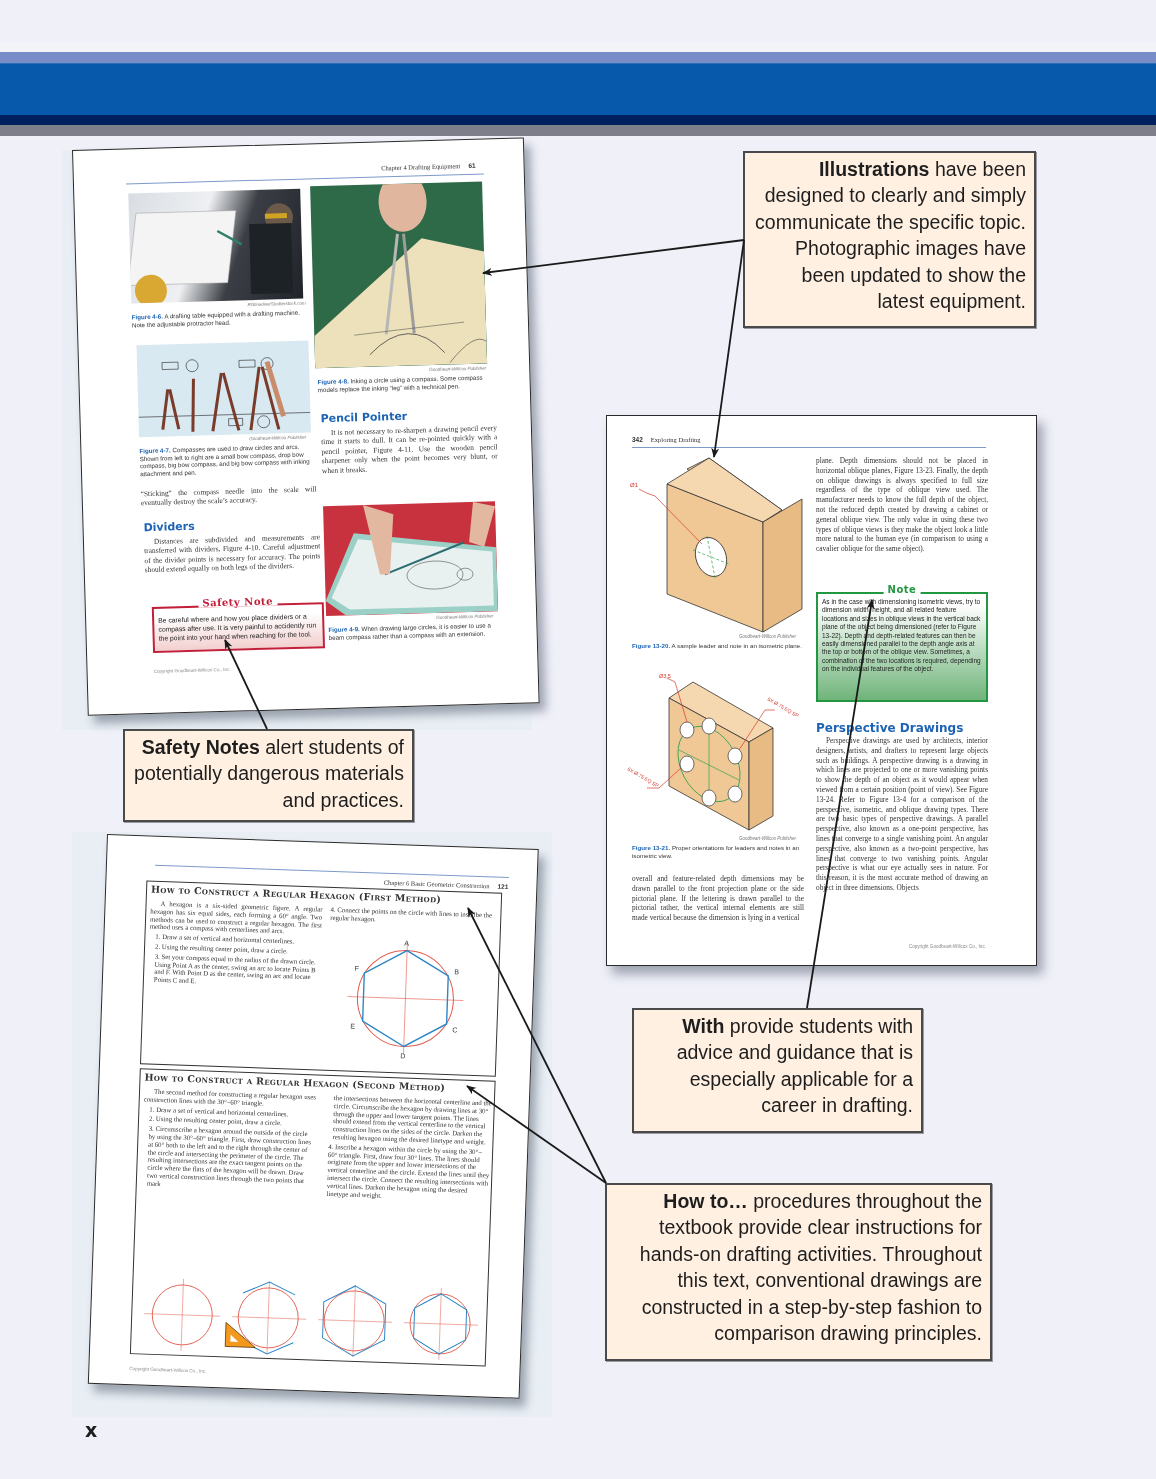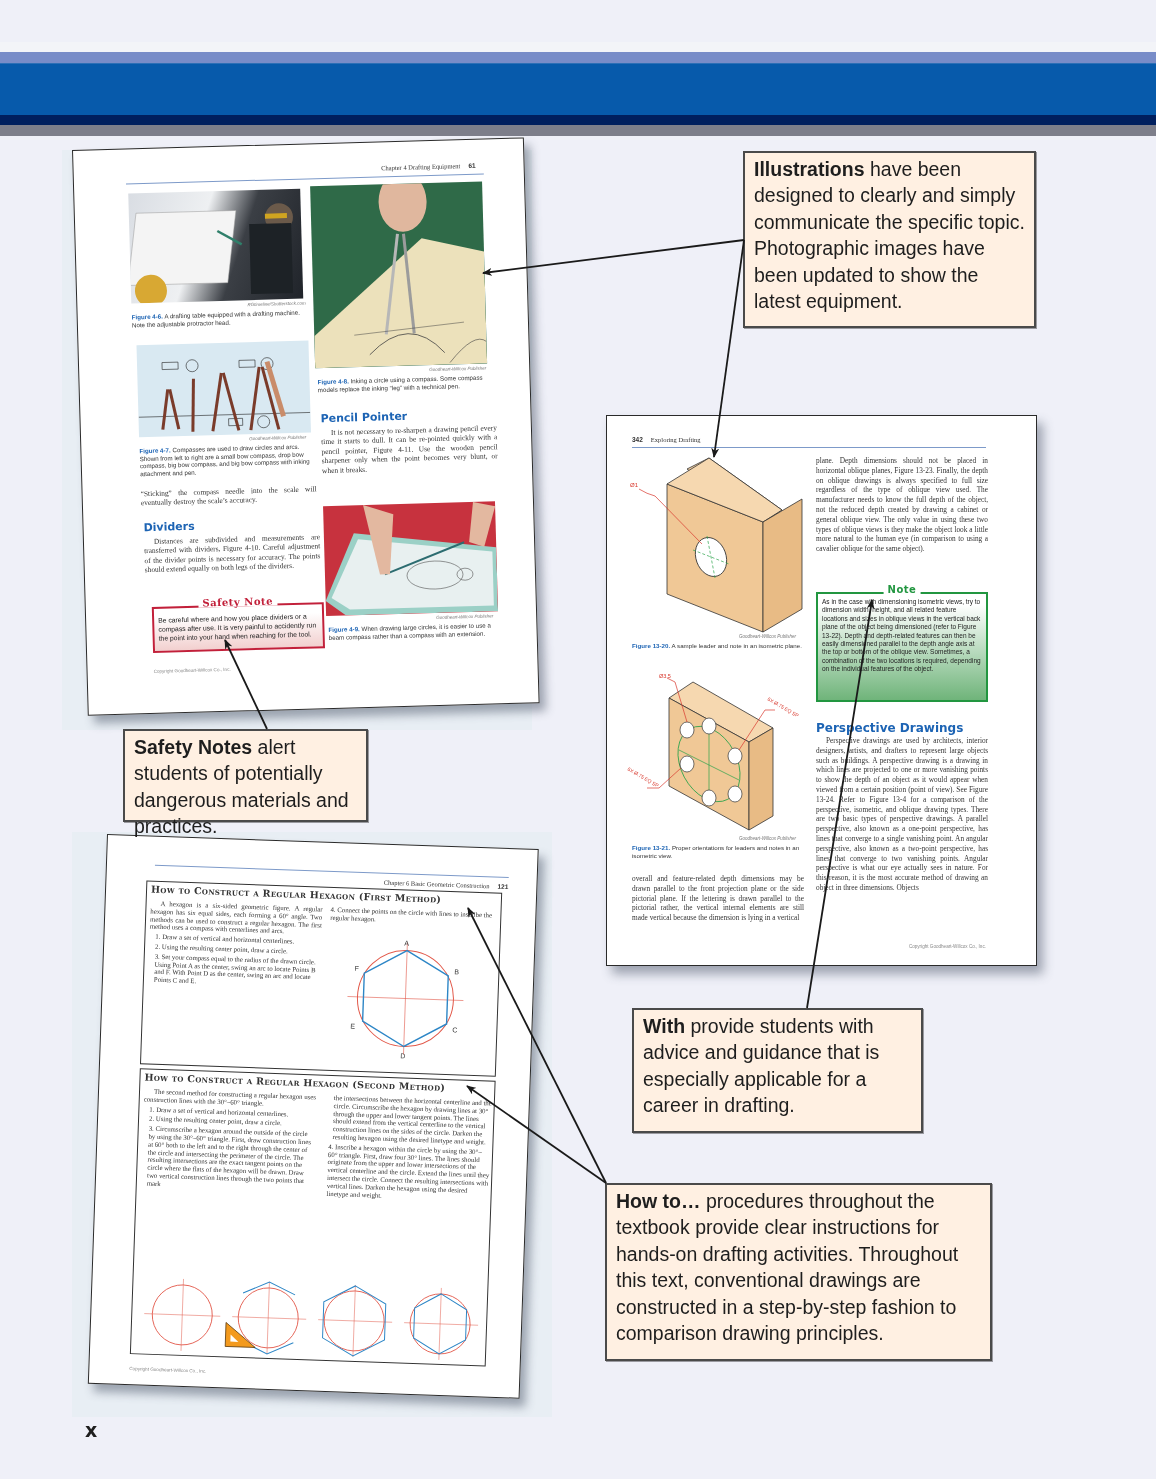--- a/index.html
+++ b/index.html
@@ -70,20 +70,21 @@
   .howto-col { position: absolute; font-size: 6.8px; line-height: 7.8px; color: #333; }
 
   
   .callout {
     position: absolute; background: #fff0e2;
     border: 2px solid #4a4a4a;
     font-family: "Liberation Sans", sans-serif;
     font-size: 19.5px; line-height: 26.4px; color: #1e1e1e;
     padding: 3px 8px 0 9px;
     box-shadow: 1px 1px 0 #9a9aa0;
+    text-align: right;
   }
   .callout b { font-weight: bold; }
   .page-num { position: absolute; left: 85px; top: 1419px; font-family: "DejaVu Sans", sans-serif; font-weight: bold; font-size: 19px; color: #1e1e1e; }
 
   svg.overlay { position: absolute; left: 0; top: 0; pointer-events: none; }
 </style>
 </head>
 <body>
 
 <div class="band-light"></div>
@@ -323,21 +324,21 @@
       <polygon points="93,56 93,63 101,63" fill="#fff"></polygon>
     </svg>
   </div>
   <div class="p-copy" style="left:40px;top:530px;">Copyright Goodheart-Willcox Co., Inc.</div>
 </div>
 
 <div class="callout" style="left:743px;top:151px;width:293px;height:177px;">
   <b>Illustrations</b><span> have been designed to clearly and simply communicate the specific topic. Photographic images have been updated to show the latest equipment.</span>
 </div>
 
-<div class="callout" style="left:123px;top:729px;width:245px;height:93px;">
+<div class="callout" style="left:123px;top:729px;width:291px;height:93px;">
   <b>Safety Notes</b><span> alert students of potentially dangerous materials and practices.</span>
 </div>
 
 <div class="callout" style="left:632px;top:1008px;width:291px;height:125px;">
   <b>With</b><span> provide students with advice and guidance that is especially applicable for a career in drafting.</span>
 </div>
 
 <div class="callout" style="left:605px;top:1183px;width:387px;height:178px;">
   <b>How to…</b><span> procedures throughout the textbook provide clear instructions for hands-on drafting activities. Throughout this text, conventional drawings are constructed in a step-by-step fashion to comparison drawing principles.</span>
 </div>

